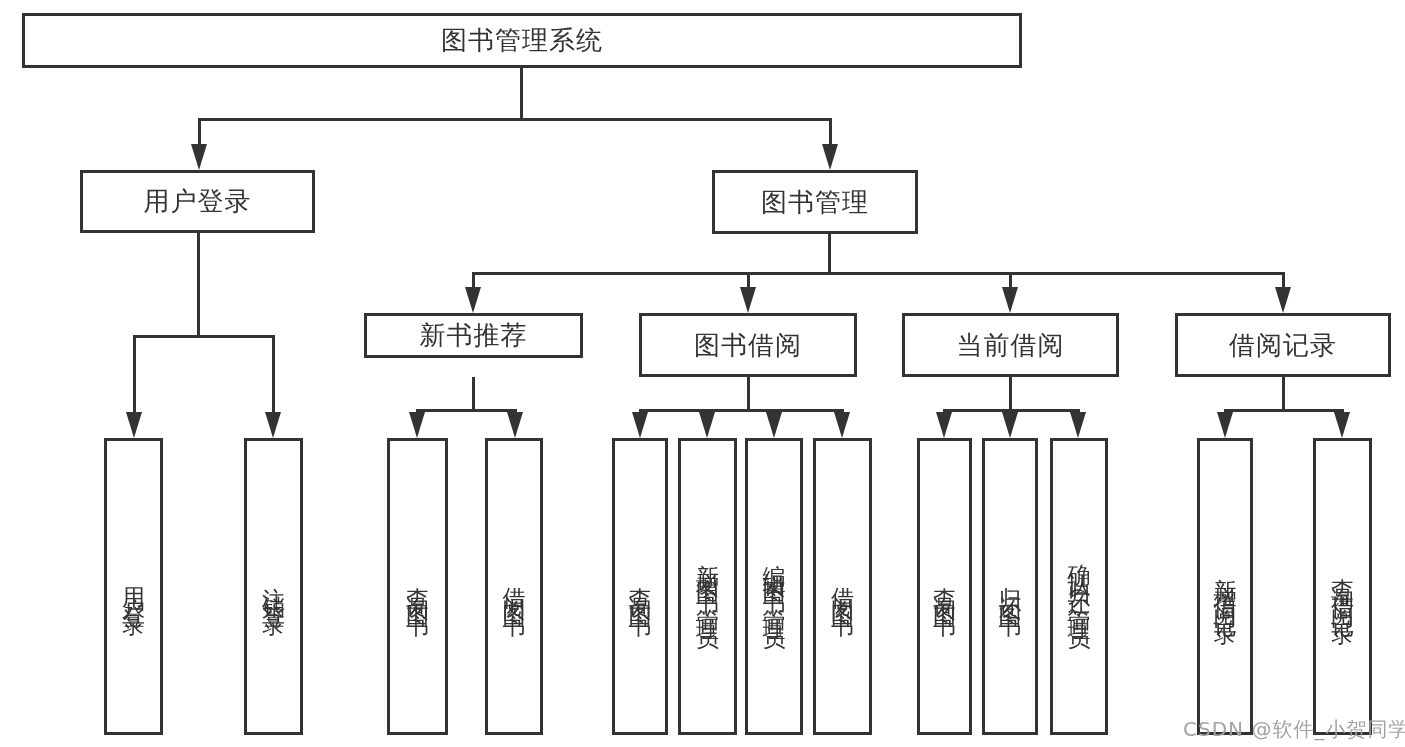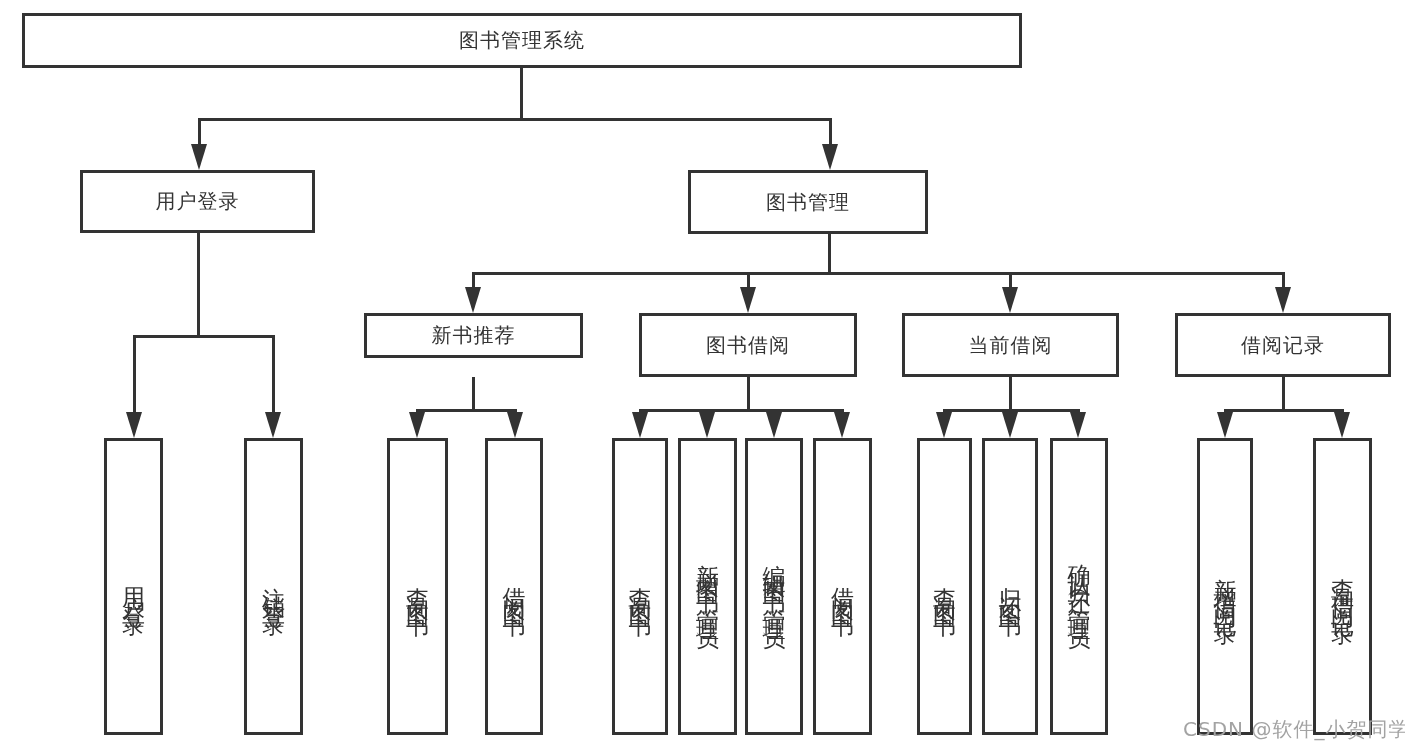--- a/index.html
+++ b/index.html
@@ -11,21 +11,21 @@
     overflow:hidden;
   }
   .box{
     position:absolute;
     border:3px solid var(--line,#333333);
     background:#fff;
     box-sizing:border-box;
     display:flex;align-items:center;justify-content:center;
     color:var(--text,#333333);
   }
-  .hlab{font-size:20px;letter-spacing:1px;white-space:nowrap;font-family:Liberation Mono, monospace;}
+  .hlab{font-size:26px;letter-spacing:1px;white-space:nowrap;font-family:Liberation Mono, monospace;}
   .vlab{
     writing-mode:vertical-rl;
     text-orientation:mixed;
     font-size:23px;
     letter-spacing:9px;
     line-height:1;
     color:var(--text,#333333);
   }
   .stem,.aline{position:absolute;width:3px;background:var(--line,#333333);}
   .hbar{position:absolute;height:3px;background:var(--line,#333333);}
@@ -53,21 +53,21 @@
   <div class="stem" style="left:520px;top:68px;height:52px"></div>
   <div class="hbar" style="left:198px;top:118px;width:634px"></div>
   <div class="aline" style="left:198px;top:118px;height:30px"></div>
   <div class="ahead" style="left:191px;top:144px"></div>
   <div class="aline" style="left:829px;top:118px;height:30px"></div>
   <div class="ahead" style="left:822px;top:144px"></div>
 
   <div class="box" style="left:80px;top:170px;width:235px;height:63px">
     <span class="hlab">用户登录</span>
   </div>
-  <div class="box" style="left:688px;top:170px;width:240px;height:64px">
+  <div class="box" style="left:712px;top:170px;width:206px;height:64px">
     <span class="hlab">图书管理</span>
   </div>
 
   <div class="stem" style="left:197px;top:233px;height:105px"></div>
   <div class="hbar" style="left:133px;top:335px;width:142px"></div>
   <div class="aline" style="left:133px;top:335px;height:81px"></div>
   <div class="ahead" style="left:126px;top:412px"></div>
   <div class="aline" style="left:272px;top:335px;height:81px"></div>
   <div class="ahead" style="left:265px;top:412px"></div>
 

